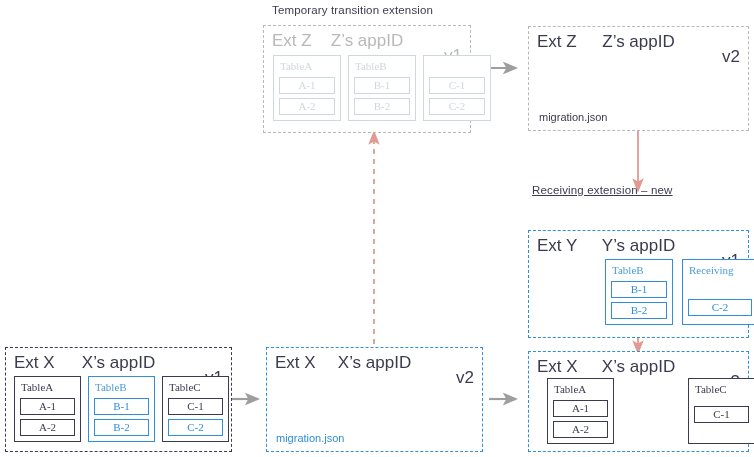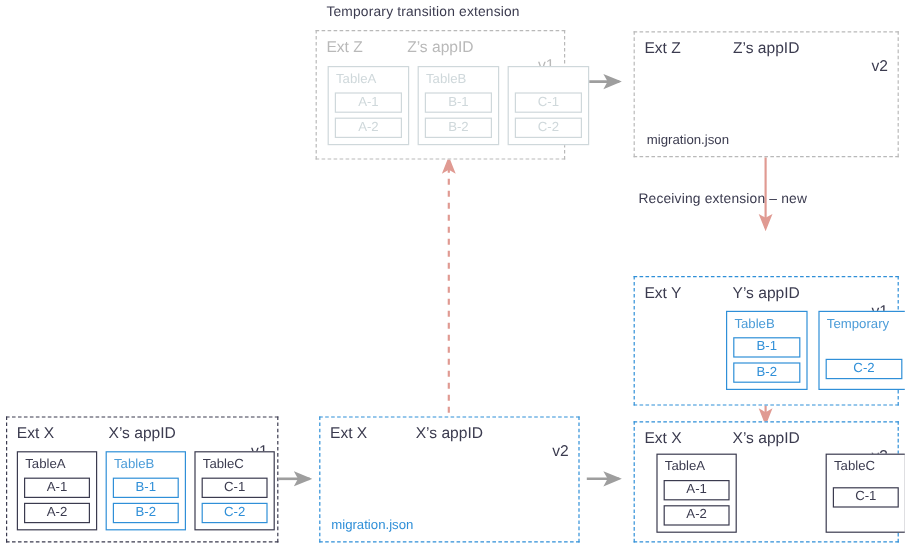--- a/index.html
+++ b/index.html
@@ -19,34 +19,35 @@
   
   .ext-box{
     position:absolute;box-sizing:border-box;background:#fff;
   }
   .ext-box.dashed-gray  { border:1.4px dashed #b9b9b9; }
   .ext-box.dashed-dark  { border:1.5px dashed #3b3b4f; }
   .ext-box.dashed-blue  { border:1.5px dashed #2f8fd8; }
 
   .ext-head{
     position:relative;height:20px;margin:5px 8px 0 8px;
-    font-size:13px;white-space:nowrap;
+    font-size:17px;white-space:nowrap;
   }
   .ext-head .h-left  {position:absolute;left:0;top:0;}
   .ext-head .h-mid   {position:absolute;left:50%;top:0;transform:translateX(-50%);}
   .ext-head .h-right {position:absolute;right:0;top:15px;}
   .ext-head.muted, .ext-head.muted *{color:#b9b9b9;}
 
   
   .tables{
     position:absolute;display:flex;gap:7px;
   }
   .table-card{
     box-sizing:border-box;background:#fff;padding:3px 5px 5px 5px;
     width:68px;
+    font-family:Liberation Serif, serif;
   }
   .table-card.dark  { border:1.5px solid #3b3b4f; }
   .table-card.blue  { border:1.5px solid #2f8fd8; }
   .table-card.muted { border:1.5px solid #cfd8db; }
 
   .table-title{
     font-size:11px;line-height:15px;padding-left:1px;margin-bottom:3px;
     white-space:nowrap;min-height:15px;
   }
   .table-title.dark  { color:#3b3b4f; }
@@ -110,21 +111,21 @@
       <line x1="638" y1="131" x2="638" y2="190" stroke="#e09a92" stroke-width="1.8" marker-end="url(#hd-salmon)"></line>
     </g>
 
     <g>
       <line x1="638" y1="297" x2="638" y2="352" stroke="#e09a92" stroke-width="1.8" marker-end="url(#hd-salmon)"></line>
     </g>
   </svg>
 
   <div class="caption" style="left:272px;top:4px;">Temporary transition extension</div>
 
-  <div class="caption" style="left:532px;top:160px;">Receiving extension – new</div>
+  <div class="caption" style="left:532px;top:184px;text-decoration:underline;">Receiving extension – new</div>
 
 
   <div class="ext-box dashed-gray" style="left:263px;top:25px;width:208px;height:108px;">
     <div class="ext-head muted">
       <span class="h-left">Ext Z</span>
       <span class="h-mid">Z’s appID</span>
       <span class="h-right">v1</span>
     </div>
 
     <div class="tables" style="left:9px;top:29px;">
@@ -168,21 +169,21 @@
 
     <div class="tables" style="left:76px;top:28px;gap:9px;">
 
       <div class="table-card blue">
         <div class="table-title blue">TableB</div>
         <div class="row blue">B-1</div>
         <div class="row blue">B-2</div>
       </div>
 
       <div class="table-card blue" style="width:76px;">
-        <div class="table-title blue">Temporary</div>
+        <div class="table-title blue">Receiving</div>
         <div class="row blue" style="margin-top:21px;">C-2</div>
       </div>
 
     </div>
   </div>
 
   <div class="ext-box dashed-dark" style="left:5px;top:347px;width:227px;height:105px;">
     <div class="ext-head">
       <span class="h-left">Ext X</span>
       <span class="h-mid">X’s appID</span>

